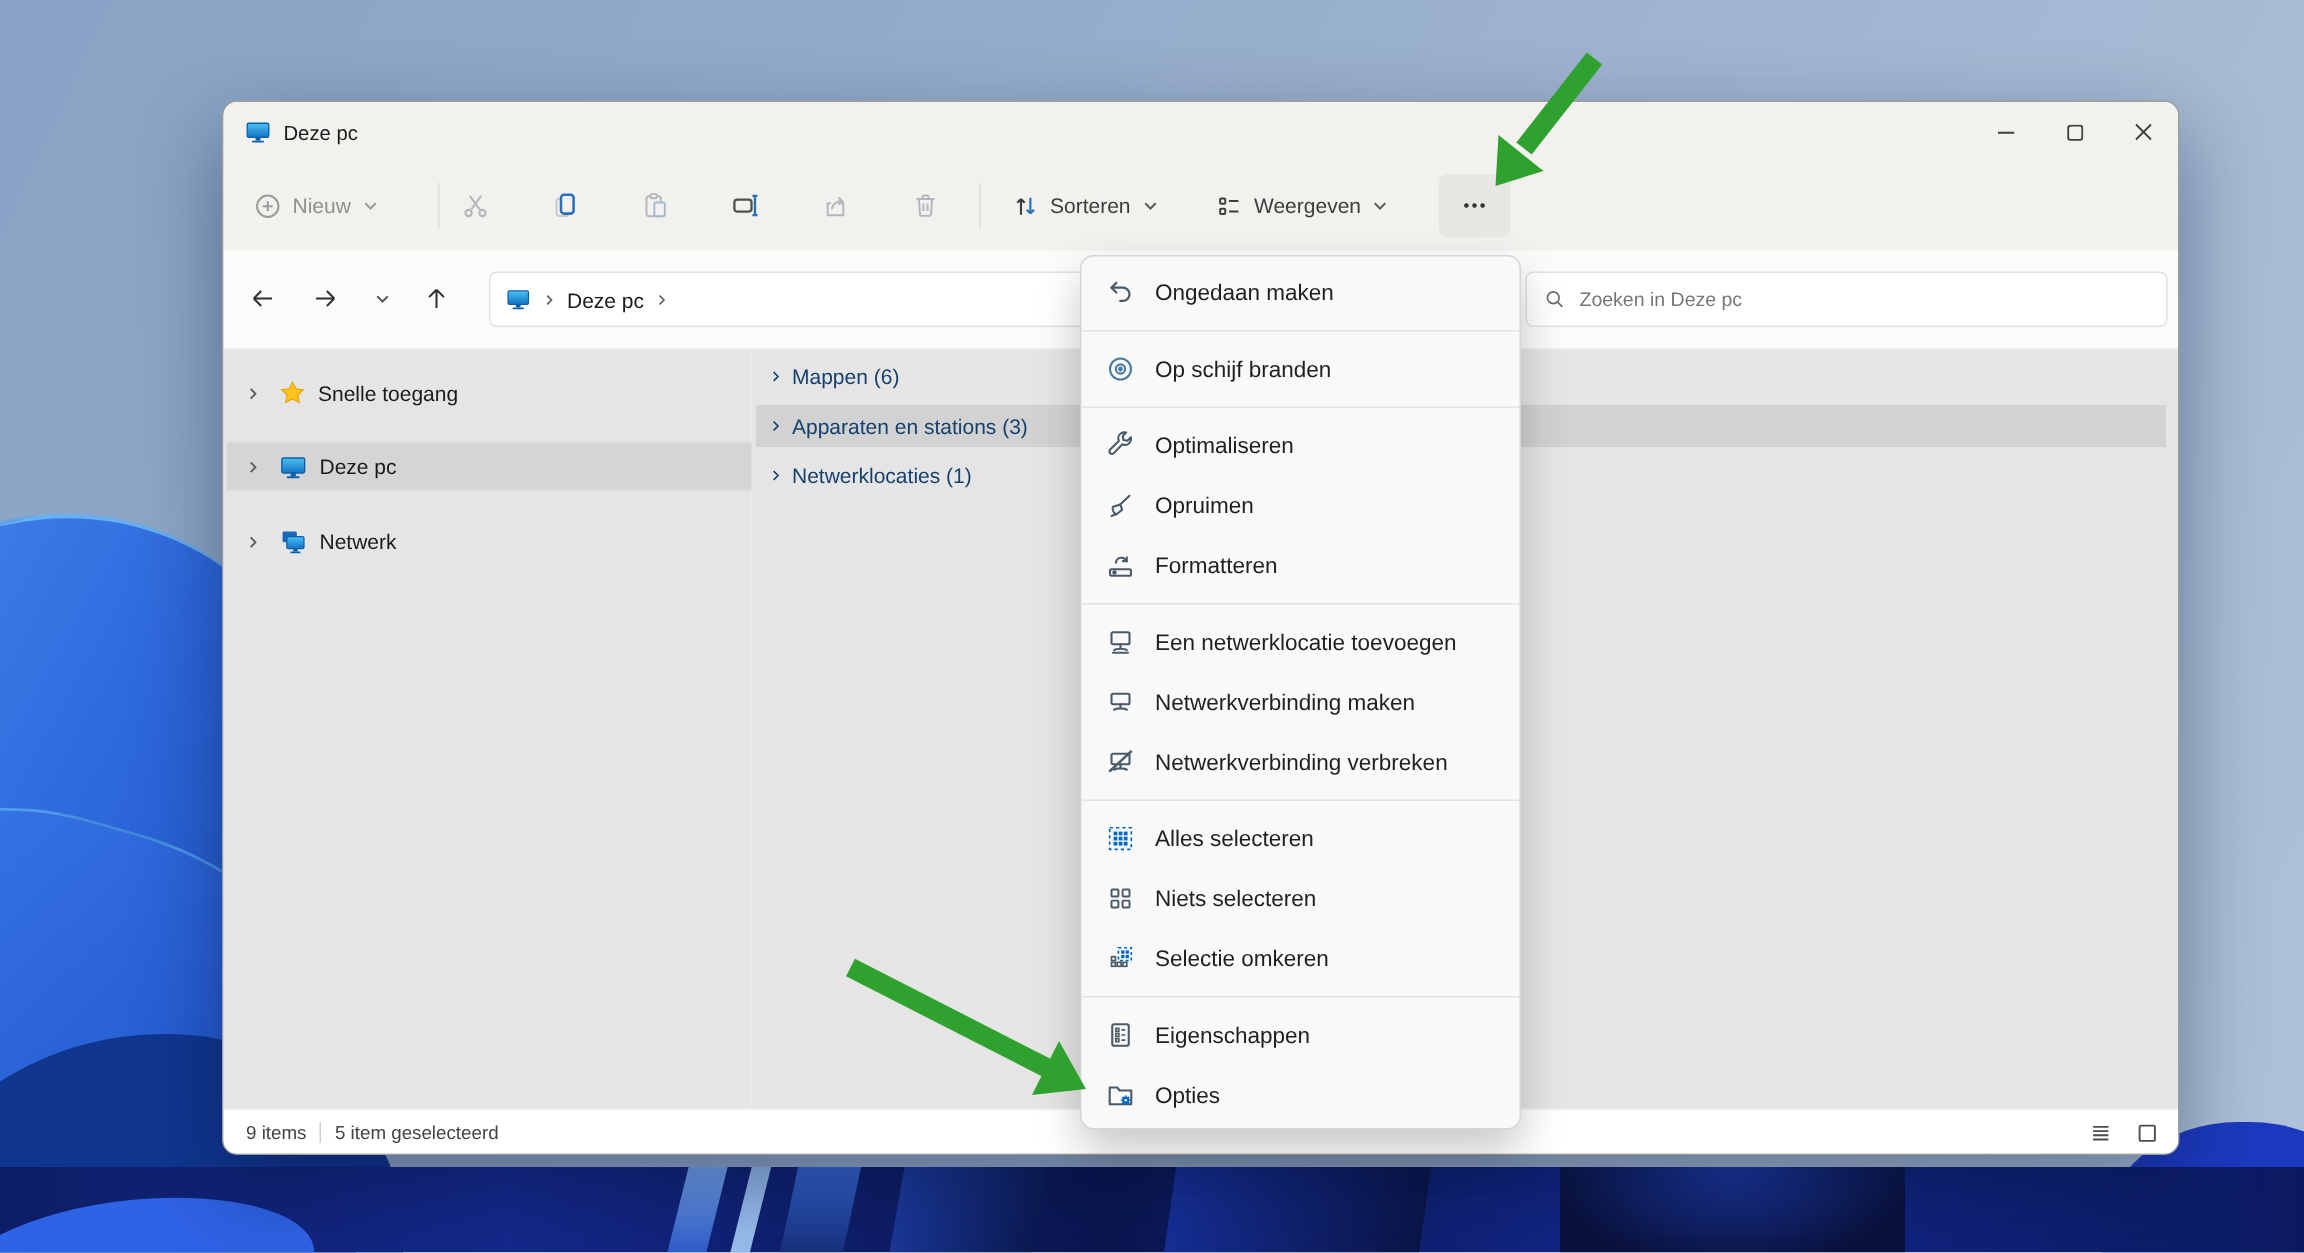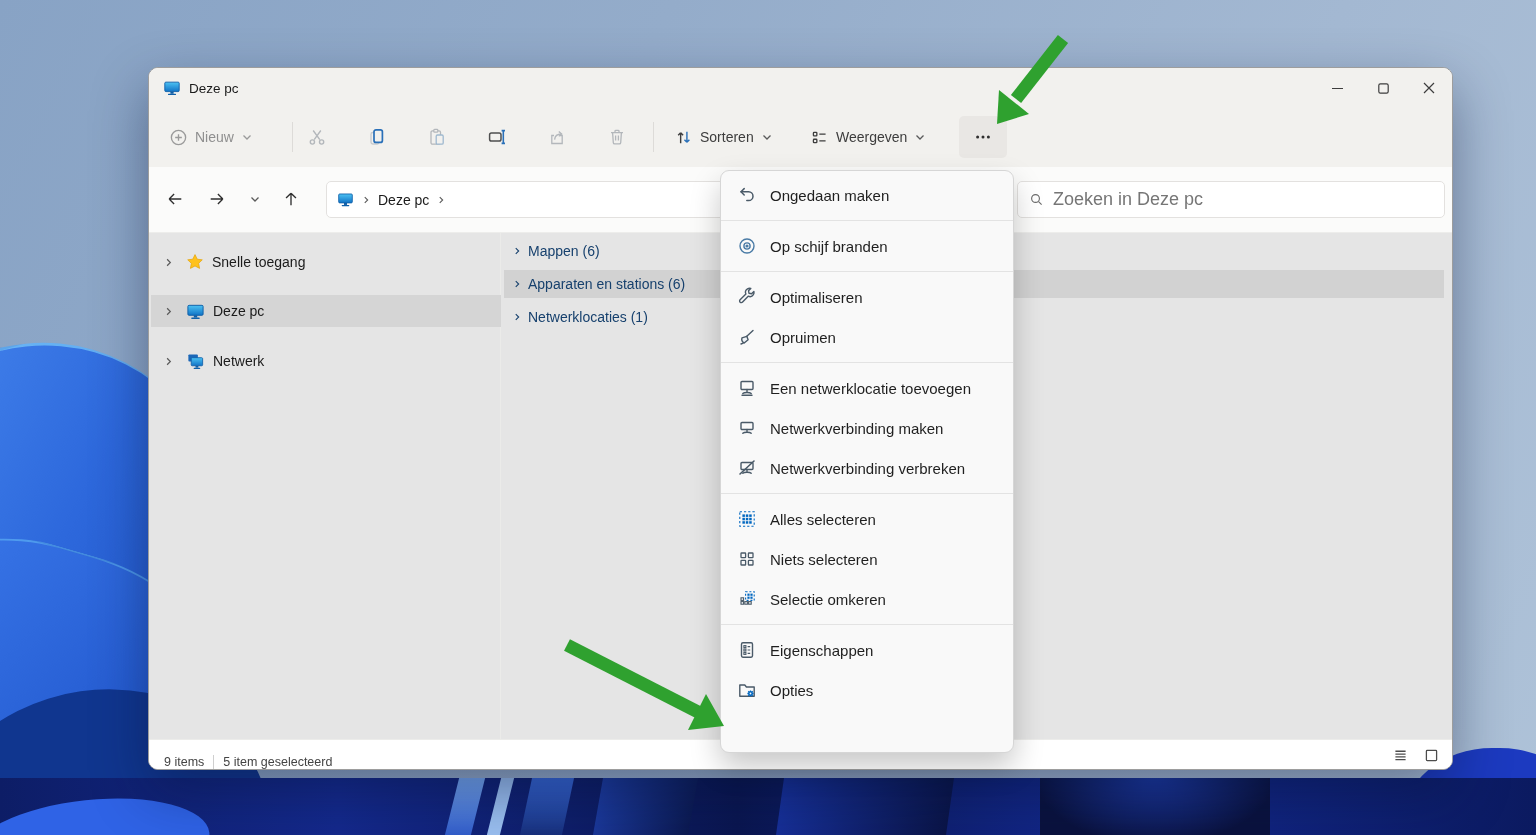--- a/index.html
+++ b/index.html
@@ -53,38 +53,38 @@
               display:flex; align-items:center; justify-content:center; }
   .tb-divline { position:absolute; left:0; right:0; top:99px; height:1px; background:#e6e4e1; }
 
   .addrrow { position:absolute; left:0; top:99px; right:0; height:65px; background:#fbfbfa; }
   .nav-btn { position:absolute; top:14px; width:36px; height:36px; display:flex; align-items:center; justify-content:center; color:#2f2f2f; }
   .addr-box { position:absolute; left:177px; top:14px; width:681px; height:37px; background:#fff; border:1px solid #e3e1df;
               border-radius:5px; display:flex; align-items:center; padding:0 10px; gap:7px; }
   .addr-text { font-size:14px; color:#1b1b1b; }
   .search-box { position:absolute; left:868px; top:14px; width:428px; height:37px; background:#fff; border:1px solid #e3e1df;
                 border-radius:5px; display:flex; align-items:center; padding:0 11px; gap:9px; }
-  .search-box input { border:none; outline:none; flex:1; font-size:18px; color:#1b1b1b; background:transparent;
+  .search-box input { border:none; outline:none; flex:1; font-size:13px; color:#1b1b1b; background:transparent;
                       font-family:"Liberation Sans","DejaVu Sans",sans-serif; }
   .search-box input::placeholder { color:#767676; }
 
   .content { position:absolute; left:0; top:164px; right:0; bottom:30px; background:#e5e5e5; border-top:1px solid #ededeb; }
   .sidebar { position:absolute; left:0; top:0; width:352px; bottom:0; border-right:1px solid #ebebe9; }
   .side-item { position:absolute; left:2px; width:350px; height:32px; display:flex; align-items:center; gap:4px; padding-left:12px; }
   .side-item.sel { background:#d5d5d5; }
   .side-label { font-size:14px; color:#1b1b1b; margin-left:4px; }
   .chev { color:#5a5a5a; display:flex; }
 
   .mainpane { position:absolute; left:352px; top:0; right:0; bottom:0; }
   .group-row { position:absolute; left:3px; right:0; height:28px; display:flex; align-items:center; gap:6px; padding-left:8px; }
   .group-row.sel { background:#d2d2d2; right:8px; }
   .group-label { font-size:14px; color:#16406d; }
 
   .statusbar { position:absolute; left:0; right:0; bottom:0; height:30px; background:#fff; border-top:1px solid #ececea;
-               display:flex; align-items:flex-end; font-size:12.5px; color:#444; }
+               display:flex; align-items:center; font-size:12.5px; color:#444; }
   .sb-count { margin-left:15px; }
   .sb-div { width:1px; height:14px; background:#cfcfcf; margin:0 9px; }
   .sb-views { position:absolute; right:12px; top:0; height:30px; display:flex; align-items:center; gap:14px; color:#4c4c4c; }
 
   
   .menu { position:absolute; z-index:20; left:720px; top:170px; width:294px; height:583px;
           background:#f9f9f9; border:1px solid #d6d6d6; border-radius:9px; padding:4px 0;
           box-shadow:0 14px 30px rgba(0,0,0,.22); }
   .menu-item { height:40px; display:flex; align-items:center; gap:13px; padding:0 12px 0 16px; }
   .menu-item .mi-label { font-size:15px; color:#1f1f1f; white-space:nowrap; }
@@ -369,21 +369,21 @@
               </svg>
           </span>
           <span class="group-label">Mappen (6)</span>
         </div>
         <div class="group-row sel" style="top:37px">
           <span class="chev">
             <svg width="10" height="10" viewBox="0 0 12 12" fill="none" stroke="#16406d" stroke-width="1.3">
                 <path d="M4.5 2.5 8 6l-3.5 3.5"></path>
               </svg>
           </span>
-          <span class="group-label">Apparaten en stations (6)</span>
+          <span class="group-label">Apparaten en stations (3)</span>
         </div>
         <div class="group-row" style="top:70px">
           <span class="chev">
             <svg width="10" height="10" viewBox="0 0 12 12" fill="none" stroke="#16406d" stroke-width="1.3">
                 <path d="M4.5 2.5 8 6l-3.5 3.5"></path>
               </svg>
           </span>
           <span class="group-label">Netwerklocaties (1)</span>
         </div>
       </div>
@@ -442,20 +442,31 @@
     </div>
     <div class="menu-item">
       <span class="mi-ico">
         <svg width="20" height="20" viewBox="0 0 20 20" fill="none" stroke="#4a5a68" stroke-width="1.4" stroke-linecap="round" stroke-linejoin="round">
             <path d="M16 3.5 9.8 9.3"></path>
             <path d="M9.8 9.3 5 10.8c-.6 1.9.3 4.2 2.2 5.2l3.9-3.2z" fill="#eef3f8"></path>
             <path d="M6.2 16.2 4 17"></path>
           </svg>
       </span>
       <span class="mi-label">Opruimen</span>
+    </div>
+    <div class="menu-item">
+      <span class="mi-ico">
+        <svg width="20" height="20" viewBox="0 0 20 20" fill="none" stroke="#4a5a68" stroke-width="1.4" stroke-linecap="round">
+            <rect x="3" y="12.5" width="14" height="4.3" rx="1"></rect>
+            <circle cx="6" cy="14.6" r=".8" fill="#4a5a68"></circle>
+            <path d="M7 8.2a3.6 3.6 0 0 1 6.9-1.2"></path>
+            <path d="M14.2 4.5v2.6h-2.6"></path>
+          </svg>
+      </span>
+      <span class="mi-label">Formatteren</span>
     </div>
     <div class="menu-sep"></div>
 
     <div class="menu-item">
       <span class="mi-ico">
         <svg width="20" height="20" viewBox="0 0 20 20" fill="none" stroke="#4a5a68" stroke-width="1.4" stroke-linecap="round">
             <rect x="4" y="3.5" width="12" height="8" rx="1"></rect>
             <path d="M10 11.5v2.2"></path>
             <path d="M5.8 15.5c1.2-1.3 7.2-1.3 8.4 0"></path>
             <path d="M5 17.2h10"></path>

